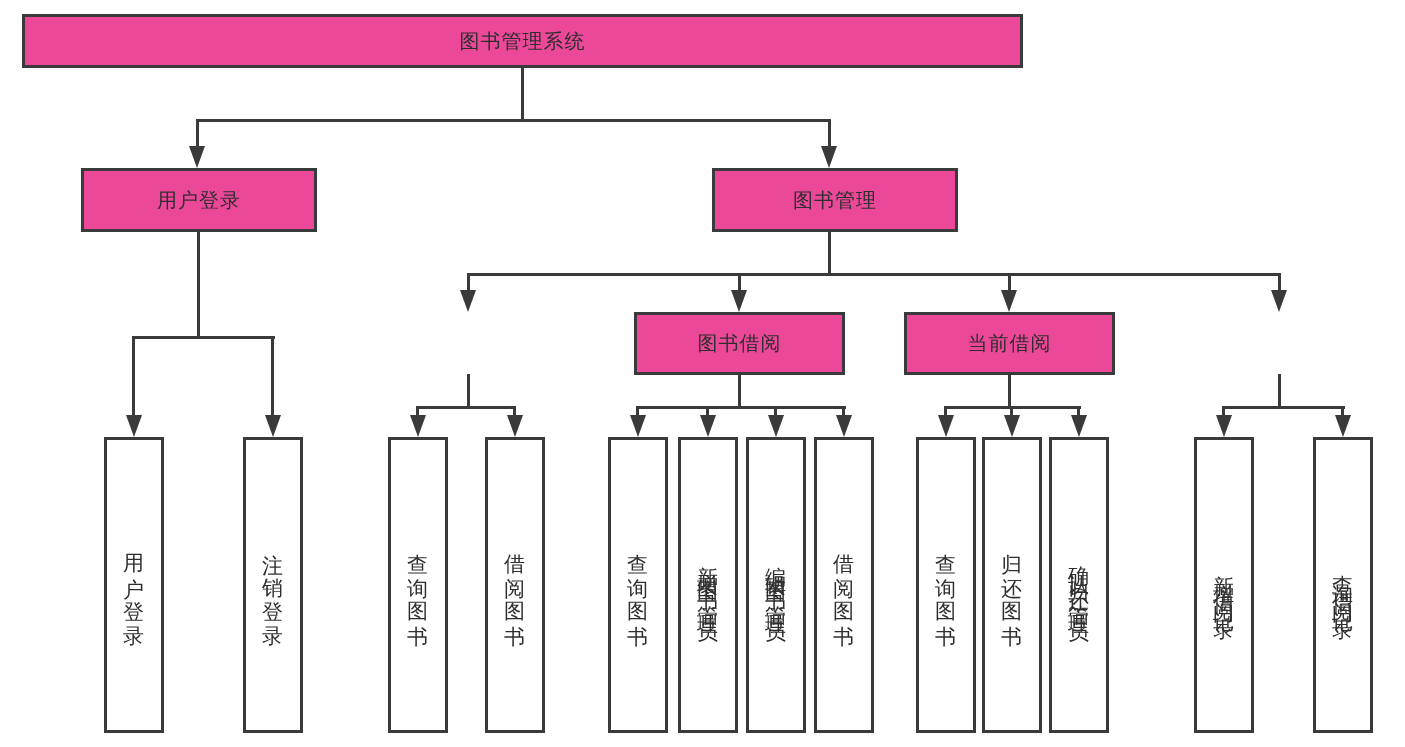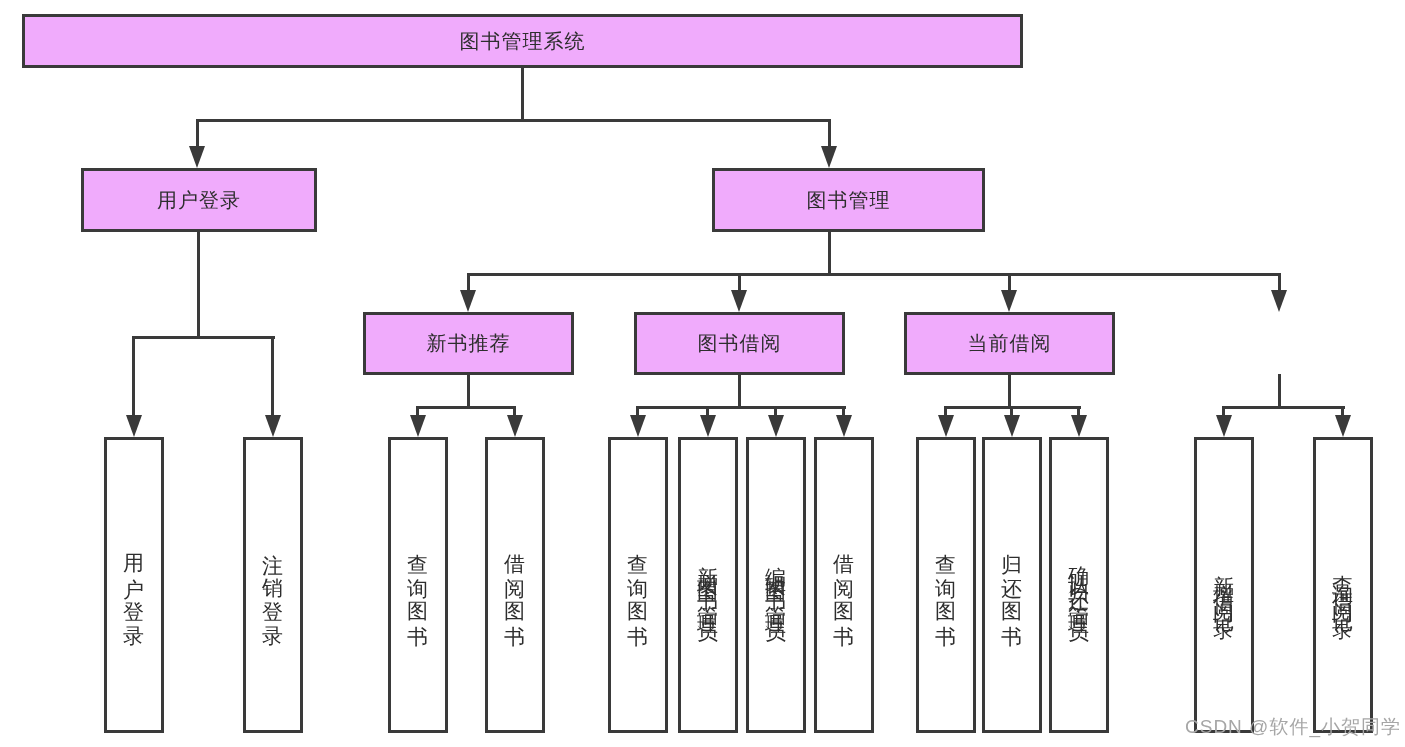--- a/index.html
+++ b/index.html
@@ -13,21 +13,21 @@
     position:relative;
     width:1405px;height:747px;
     background:var(--bg);
     overflow:hidden;
   }
   
   .node{
     position:absolute;
     box-sizing:border-box;
     border:3px solid var(--line);
-    background:#f0abfc;
+    background:#ec4899;
     display:flex;align-items:center;justify-content:center;
     font-size:20px;color:var(--text);
     letter-spacing:1px;
     white-space:nowrap;
   }
   
   .vnode{
     position:absolute;
     box-sizing:border-box;
     border:3px solid var(--line);
@@ -74,41 +74,40 @@
   <div class="node" style="left:22px;top:14px;width:1001px;height:54px;">图书管理系统</div>
 
   <div class="vline" style="left:521px;top:66px;height:56px;"></div>
   <div class="hline" style="left:196px;top:119px;width:635px;"></div>
   <div class="vline" style="left:196px;top:119px;height:33px;"></div>
   <div class="vline" style="left:828px;top:119px;height:33px;"></div>
   <div class="arrow" style="left:189px;top:146px;"></div>
   <div class="arrow" style="left:821px;top:146px;"></div>
 
   <div class="node" style="left:81px;top:168px;width:236px;height:64px;">用户登录</div>
-  <div class="node" style="left:712px;top:168px;width:273px;height:64px;">图书管理</div>
+  <div class="node" style="left:712px;top:168px;width:246px;height:64px;">图书管理</div>
 
   <div class="vline" style="left:197px;top:231px;height:107px;"></div>
   <div class="hline" style="left:132px;top:336px;width:143px;"></div>
   <div class="vline" style="left:132px;top:336px;height:85px;"></div>
   <div class="vline" style="left:271px;top:336px;height:85px;"></div>
   <div class="arrow" style="left:126px;top:415px;"></div>
   <div class="arrow" style="left:265px;top:415px;"></div>
 
   <div class="vline" style="left:828px;top:231px;height:44px;"></div>
   <div class="hline" style="left:467px;top:273px;width:814px;"></div>
   <div class="vline" style="left:467px;top:273px;height:22px;"></div>
   <div class="vline" style="left:738px;top:273px;height:22px;"></div>
   <div class="vline" style="left:1008px;top:273px;height:22px;"></div>
   <div class="vline" style="left:1278px;top:273px;height:22px;"></div>
   <div class="arrow" style="left:460px;top:290px;"></div>
   <div class="arrow" style="left:731px;top:290px;"></div>
   <div class="arrow" style="left:1001px;top:290px;"></div>
   <div class="arrow" style="left:1271px;top:290px;"></div>
 
-  <div class="node" style="left:363px;top:312px;width:211px;height:63px;">新书推荐</div>
   <div class="node" style="left:904px;top:312px;width:211px;height:63px;">当前借阅</div>
   <div class="node" style="left:634px;top:312px;width:211px;height:63px;">图书借阅</div>
 
   <div class="vline" style="left:467px;top:374px;height:35px;"></div>
   <div class="hline" style="left:416px;top:406px;width:100px;"></div>
   <div class="vline" style="left:416px;top:406px;height:12px;"></div>
   <div class="vline" style="left:513px;top:406px;height:12px;"></div>
   <div class="arrow" style="left:410px;top:415px;"></div>
   <div class="arrow" style="left:507px;top:415px;"></div>
 
@@ -176,15 +175,14 @@
     <span>确认归还（管理员）</span>
   </div>
 
   <div class="vnode vtext-6" style="left:1194px;">
     <span>新增借阅记录</span>
   </div>
   <div class="vnode vtext-6" style="left:1313px;">
     <span>查询借阅记录</span>
   </div>
 
-  <div class="watermark">CSDN @软件_小贺同学</div>
 
 </div>
 
 </body></html>

